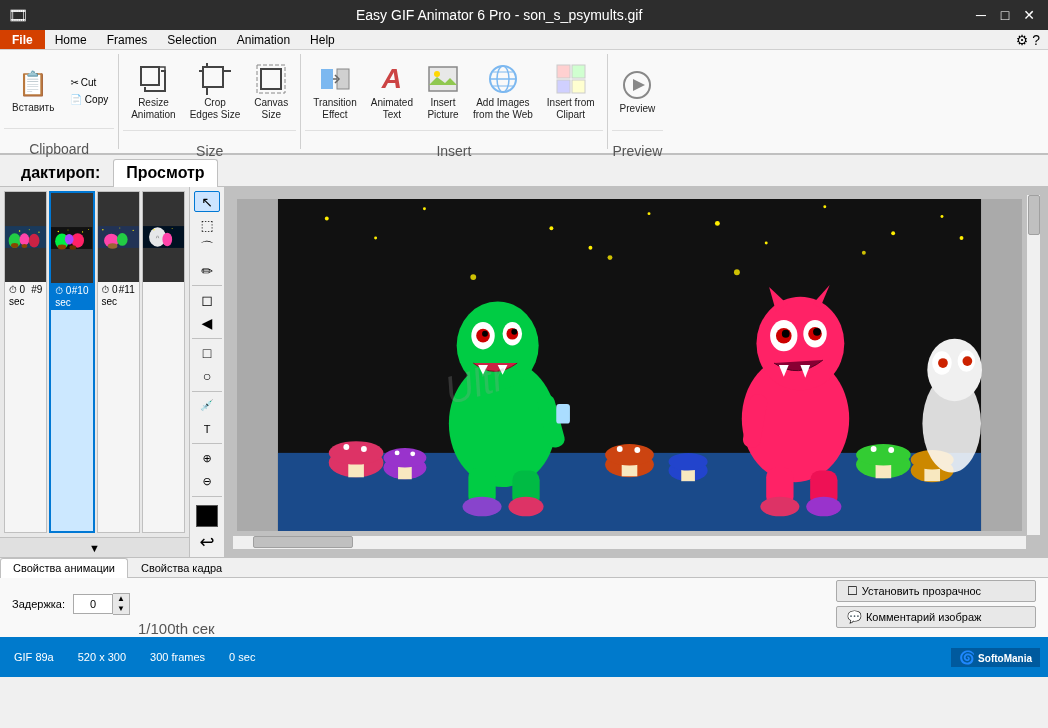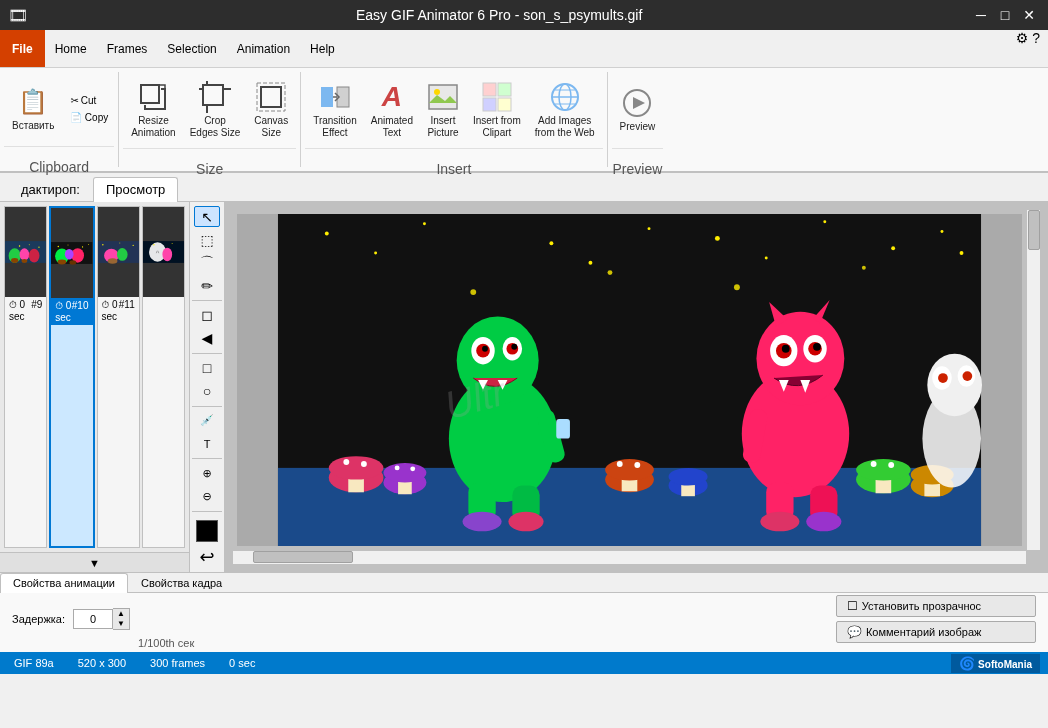--- a/index.html
+++ b/index.html
@@ -5,39 +5,39 @@
     * { margin: 0; padding: 0; box-sizing: border-box; }
     body { font-family: 'Segoe UI', Tahoma, sans-serif; font-size: 11px; background: #f0f0f0; width: 1048px; height: 728px; overflow: hidden; }
     
     
     .title-bar { background: #2d2d2d; color: white; height: 30px; display: flex; align-items: center; justify-content: space-between; padding: 0 8px; }
     .title-bar-left { display: flex; align-items: center; gap: 4px; }
     .title-bar-controls { display: flex; gap: 2px; }
     .title-btn { width: 22px; height: 22px; background: none; border: none; color: white; cursor: pointer; display: flex; align-items: center; justify-content: center; font-size: 14px; }
 
     
-    .menu-bar { background: #f0f0f0; display: flex; height: 38px; border-bottom: 1px solid #d0d0d0; }
+    .menu-bar { background: #f0f0f0; display: flex; align-items: center; height: 20px; border-bottom: 1px solid #d0d0d0; }
     .menu-file { background: #d44000; color: white; padding: 2px 12px; height: 100%; display: flex; align-items: center; font-size: 12px; font-weight: bold; cursor: pointer; }
     .menu-item { padding: 2px 10px; cursor: pointer; font-size: 12px; height: 100%; display: flex; align-items: center; }
     .menu-right { margin-left: auto; display: flex; gap: 4px; padding-right: 8px; }
 
     
     .ribbon { background: #f9f9f9; border-bottom: 2px solid #c0c0c0; height: 105px; display: flex; align-items: stretch; padding: 4px 0; }
     .ribbon-group { display: flex; flex-direction: column; align-items: stretch; border-right: 1px solid #d0d0d0; padding: 0 4px; }
     .ribbon-group:last-child { border-right: none; }
     .ribbon-group-label { font-size: 14px; color: #555; text-align: center; margin-top: auto; padding-top: 12px; border-top: 1px solid #e0e0e0; }
     .ribbon-items { display: flex; flex: 1; align-items: center; gap: 2px; padding: 2px; }
     .ribbon-btn { display: flex; flex-direction: column; align-items: center; justify-content: center; padding: 4px 6px; cursor: pointer; border-radius: 3px; min-width: 44px; height: 72px; text-align: center; gap: 2px; }
     .ribbon-btn .icon { width: 32px; height: 32px; display: flex; align-items: center; justify-content: center; font-size: 24px; }
     .ribbon-btn .label { font-size: 10px; color: #222; line-height: 1.2; }
     .small-btn { font-size: 10px; padding: 1px 4px; cursor: pointer; display: flex; align-items: center; gap: 2px; border-radius: 2px; }
 
     
     .tabs-bar { background: #f0f0f0; border-bottom: 1px solid #c0c0c0; display: flex; padding: 0 8px; padding-top: 4px; }
-    .tab { padding: 4px 12px; cursor: pointer; font-size: 13px; border: 1px solid transparent; border-bottom: none; border-radius: 3px 3px 0 0; }
+    .tab { padding: 4px 12px; cursor: pointer; font-size: 16px; border: 1px solid transparent; border-bottom: none; border-radius: 3px 3px 0 0; font-weight: bold; }
     .tab.active { background: white; border-color: #c0c0c0; border-bottom-color: white; margin-bottom: -1px; }
 
     
     .frames-panel { width: 190px; background: #e8e8e8; border-right: 1px solid #c0c0c0; overflow-y: auto; display: flex; flex-direction: column; }
     .frames-scroll { flex: 1; overflow-y: auto; padding: 4px; display: flex; flex-direction: row; gap: 2px; }
     .frame-item { background: #f5f5f5; border: 1px solid #c0c0c0; cursor: pointer; display: flex; flex-direction: column; }
     .frame-item.selected { border: 2px solid #0078d4; background: #cce8ff; }
     .frame-thumb { width: 100%; height: 90px; background: #333; position: relative; overflow: hidden; }
     .frame-info { font-size: 10px; padding: 2px 4px; display: flex; justify-content: space-between; }
     
@@ -51,26 +51,26 @@
     .canvas-area { flex: 1; background: #c0c0c0; overflow: auto; position: relative; display: flex; align-items: flex-start; justify-content: flex-start; padding: 8px; }
 
     
     .bottom-section { height: 80px; border-top: 1px solid #c0c0c0; background: #f9f9f9; }
     .props-tabs { display: flex; border-bottom: 1px solid #c0c0c0; background: #f0f0f0; }
     .props-tab { padding: 3px 12px; font-size: 11px; cursor: pointer; border: 1px solid transparent; border-bottom: none; border-radius: 3px 3px 0 0; }
     .props-tab.active { background: white; border-color: #c0c0c0; border-bottom-color: white; margin-bottom: -1px; }
     .props-content { padding: 6px 12px; display: flex; align-items: center; gap: 8px; height: 52px; }
     .props-label { font-size: 11px; }
     .delay-input { width: 40px; height: 20px; border: 1px solid #aaa; text-align: center; font-size: 11px; }
-    .delay-unit { font-size: 11px; color: #555; margin-top: 48px; }
+    .delay-unit { font-size: 15px; color: #555; margin-top: 48px; }
     .props-right { margin-left: auto; display: flex; flex-direction: column; gap: 4px; }
     .props-btn { background: #e8e8e8; border: 1px solid #aaa; padding: 3px 10px; font-size: 11px; cursor: pointer; display: flex; align-items: center; gap: 4px; border-radius: 2px; width: 200px; }
 
     
-    .status-bar { background: #007acc; color: white; height: 22px; display: flex; align-items: center; padding: 0 8px; font-size: 11px; gap: 12px; }
+    .status-bar { background: #007acc; color: white; height: 40px; display: flex; align-items: center; padding: 0 8px; font-size: 11px; gap: 12px; }
     .status-item { padding: 0 6px; }
     .status-watermark { margin-left: auto; background: #005a9e; padding: 2px 8px; font-size: 10px; font-weight: bold; }
 
     
     ::-webkit-scrollbar { width: 12px; height: 12px; }
     ::-webkit-scrollbar-track { background: #f0f0f0; }
     ::-webkit-scrollbar-thumb { background: #c0c0c0; border: 2px solid #f0f0f0; }
   </style>
 </head>
 <body>
@@ -184,39 +184,39 @@
               <rect x="2" y="4" width="28" height="24" fill="#e8e8e8" stroke="#888" stroke-width="1.5"></rect>
               <circle cx="10" cy="11" r="3" fill="#ffd700"></circle>
               <path d="M2 22 L10 14 L18 20 L23 15 L30 22" fill="#90c850" stroke="none"></path>
             </svg>
         </div>
         <div class="label">Insert<br>Picture</div>
       </div>
       <div class="ribbon-btn">
         <div class="icon">
           <svg width="32" height="32" viewBox="0 0 32 32">
-              <rect x="2" y="2" width="13" height="13" fill="#ffd0d0" stroke="#ccc" stroke-width="1"></rect>
-              <rect x="17" y="2" width="13" height="13" fill="#d0ffd0" stroke="#ccc" stroke-width="1"></rect>
-              <rect x="2" y="17" width="13" height="13" fill="#d0d0ff" stroke="#ccc" stroke-width="1"></rect>
-              <rect x="17" y="17" width="13" height="13" fill="#ffffd0" stroke="#ccc" stroke-width="1"></rect>
-            </svg>
-        </div>
-        <div class="label">Insert from<br>Clipart</div>
-      </div>
-      <div class="ribbon-btn">
-        <div class="icon">
-          <svg width="32" height="32" viewBox="0 0 32 32">
               <circle cx="16" cy="16" r="13" fill="none" stroke="#7cb8f0" stroke-width="2"></circle>
               <ellipse cx="16" cy="16" rx="6" ry="13" fill="none" stroke="#7cb8f0" stroke-width="1.5"></ellipse>
               <line x1="3" y1="16" x2="29" y2="16" stroke="#7cb8f0" stroke-width="1.5"></line>
               <line x1="6" y1="9" x2="26" y2="9" stroke="#7cb8f0" stroke-width="1"></line>
               <line x1="6" y1="23" x2="26" y2="23" stroke="#7cb8f0" stroke-width="1"></line>
             </svg>
         </div>
         <div class="label">Add Images<br>from the Web</div>
+      </div>
+      <div class="ribbon-btn">
+        <div class="icon">
+          <svg width="32" height="32" viewBox="0 0 32 32">
+              <rect x="2" y="2" width="13" height="13" fill="#ffd0d0" stroke="#ccc" stroke-width="1"></rect>
+              <rect x="17" y="2" width="13" height="13" fill="#d0ffd0" stroke="#ccc" stroke-width="1"></rect>
+              <rect x="2" y="17" width="13" height="13" fill="#d0d0ff" stroke="#ccc" stroke-width="1"></rect>
+              <rect x="17" y="17" width="13" height="13" fill="#ffffd0" stroke="#ccc" stroke-width="1"></rect>
+            </svg>
+        </div>
+        <div class="label">Insert from<br>Clipart</div>
       </div>
     </div>
     <div class="ribbon-group-label">Insert</div>
   </div>
 
   <div class="ribbon-group">
     <div class="ribbon-items">
       <div class="ribbon-btn">
         <div class="icon">
           <svg width="32" height="32" viewBox="0 0 32 32">

